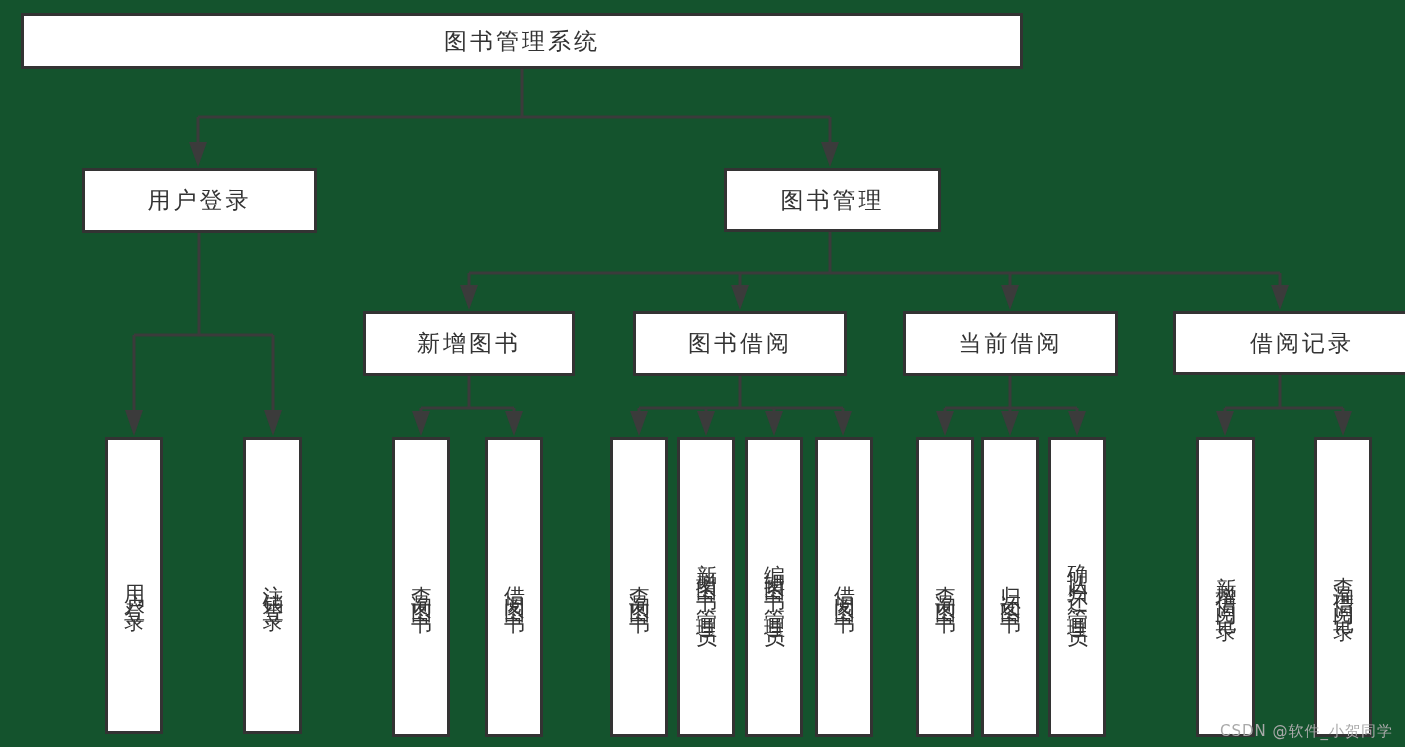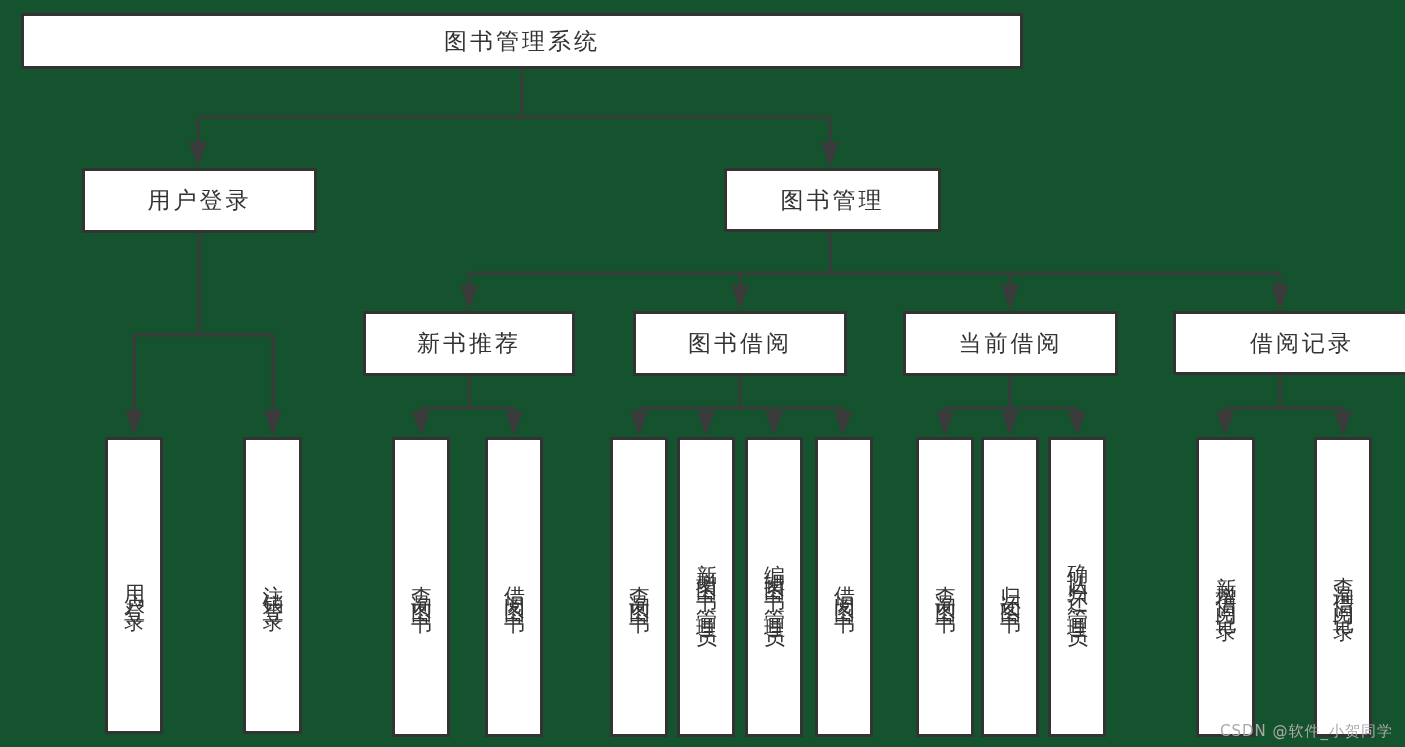--- a/index.html
+++ b/index.html
@@ -96,21 +96,21 @@
       <polygon points="1216,411 1234,411 1225,436" stroke="none"></polygon>
       <polygon points="1334,411 1352,411 1343,436" stroke="none"></polygon>
     </g>
   </svg>
 
   <div class="hbox" id="n-root">图书管理系统</div>
 
   <div class="hbox" id="n-user-login">用户登录</div>
   <div class="hbox" id="n-book-management">图书管理</div>
 
-  <div class="hbox" id="n-new-book-recommend">新书推荐</div>
+  <div class="hbox" id="n-new-book-recommend">新增图书</div>
   <div class="hbox" id="n-current-borrow">当前借阅</div>
   <div class="hbox" id="n-book-borrow">图书借阅</div>
   <div class="hbox" id="n-borrow-records">借阅记录</div>
 
   <div class="vbox" id="n-user-login-leaf">
     <span>用户登录</span>
   </div>
   <div class="vbox" id="n-logout-leaf">
     <span>注销登录</span>
   </div>

